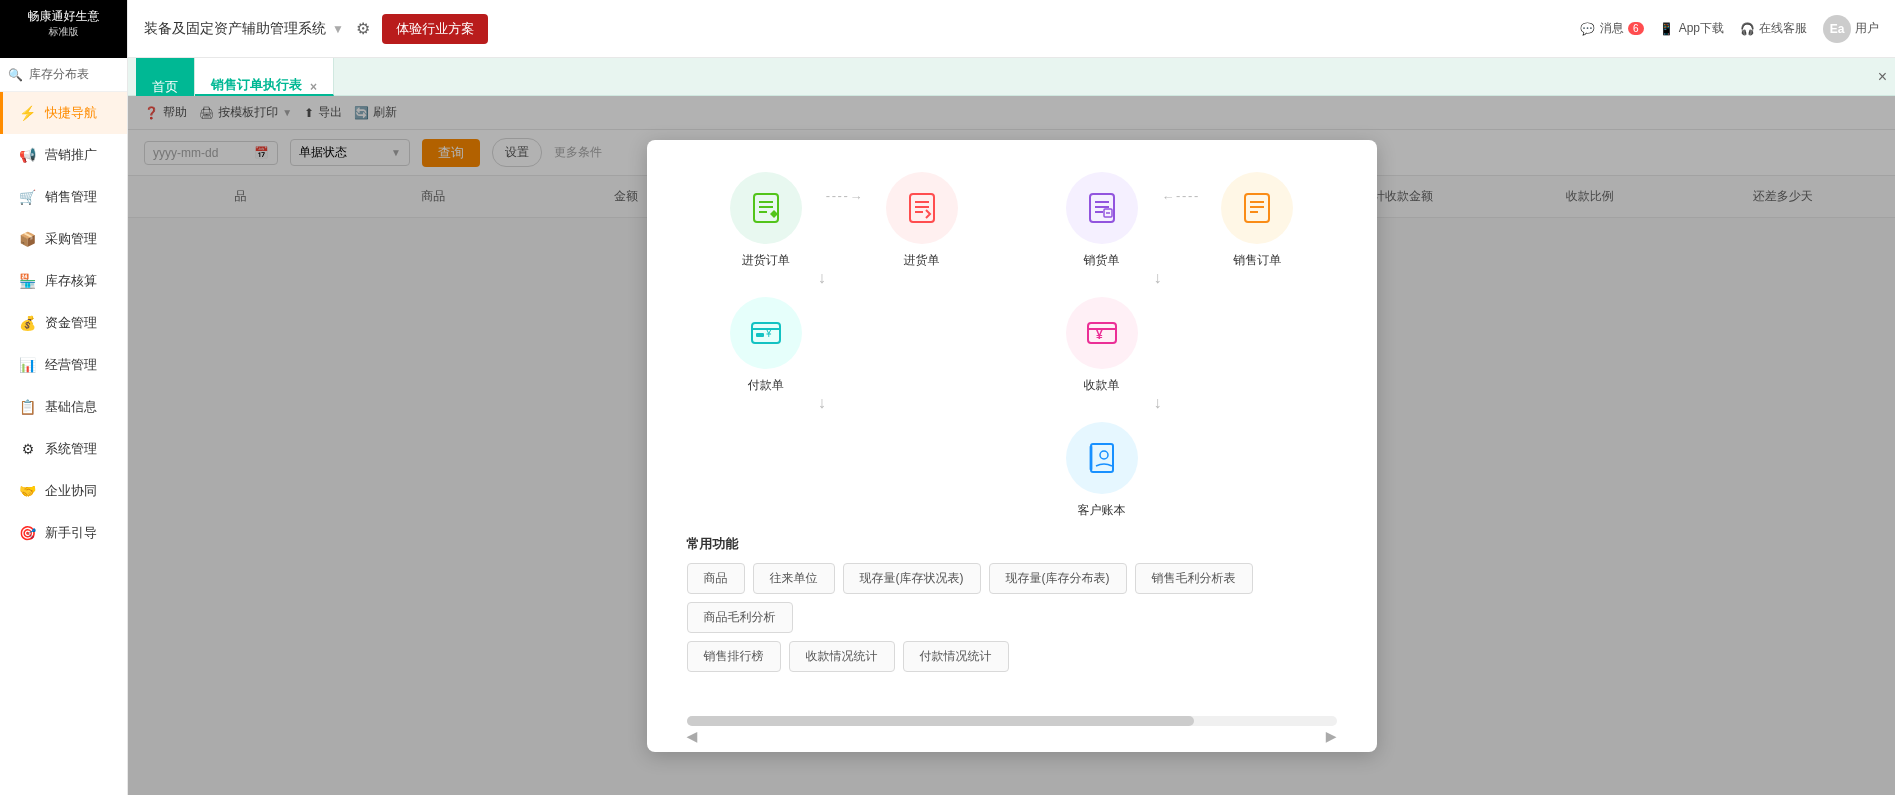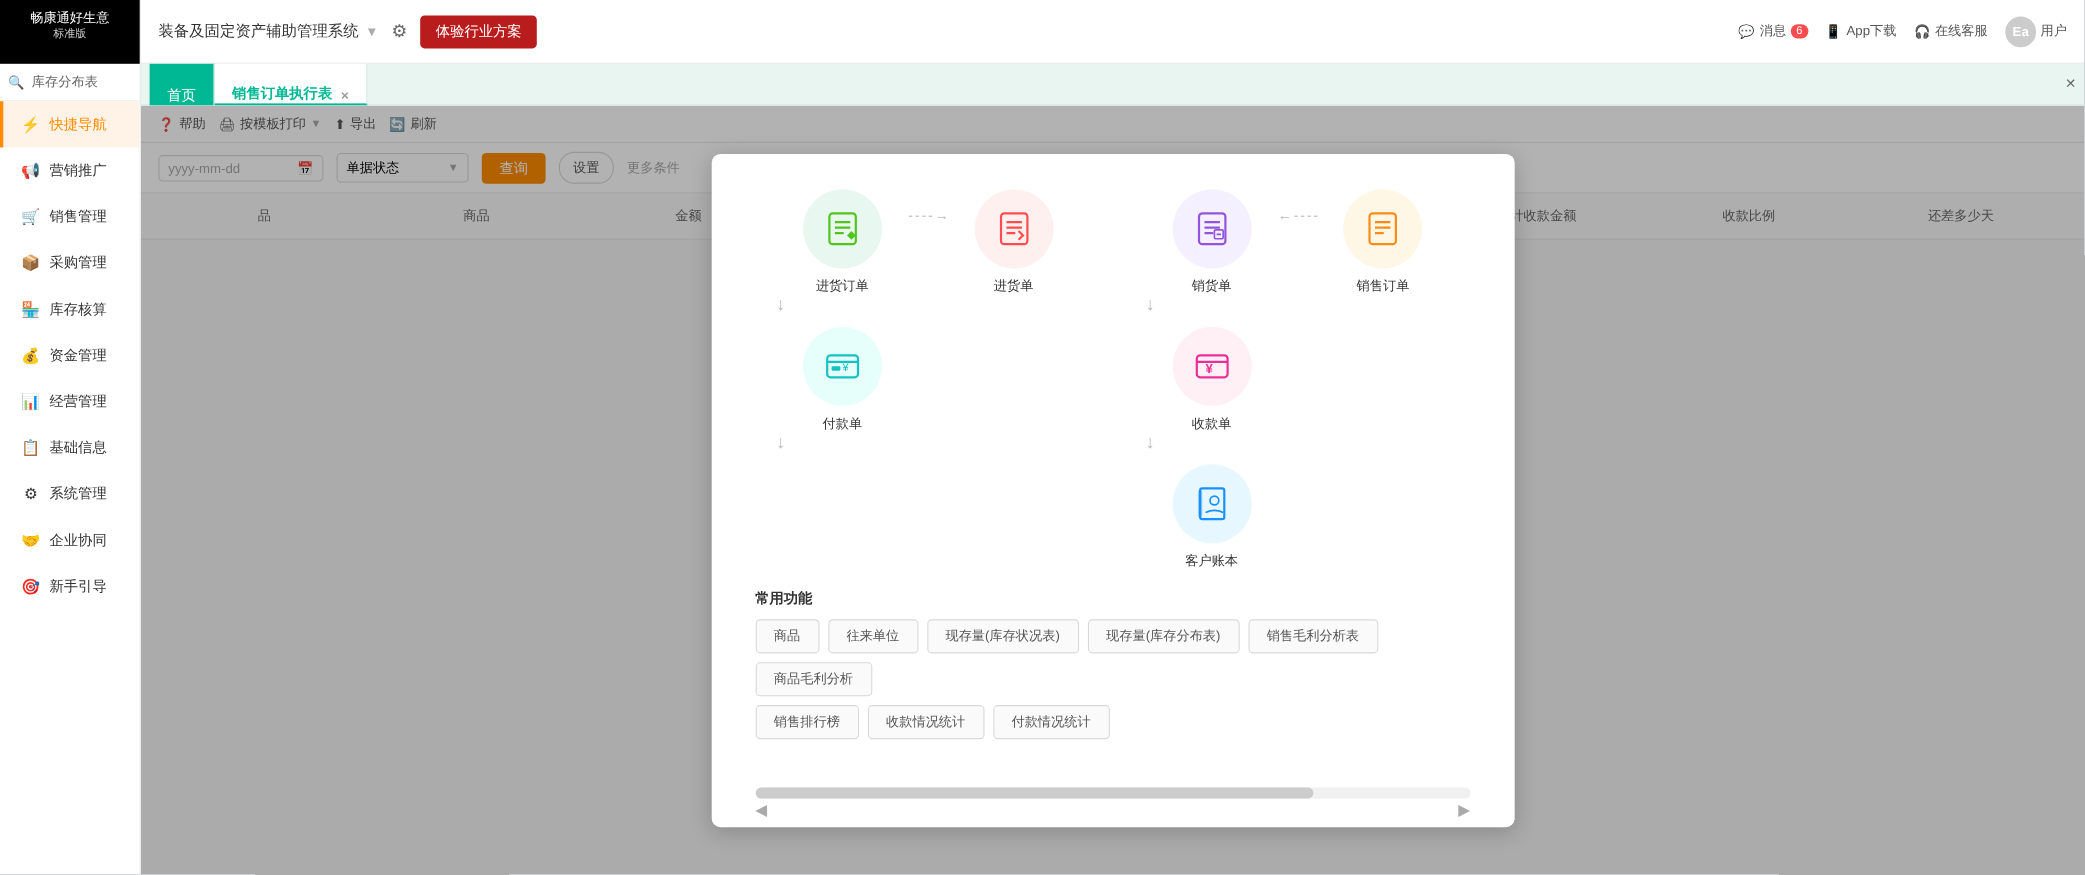--- a/index.html
+++ b/index.html
@@ -40,21 +40,21 @@
 
     
     .content-area { flex: 1; position: relative; overflow: hidden; background: #f5f5f5; }
 
     
     .content-toolbar { background: #fff; padding: 8px 16px; display: flex; align-items: center; gap: 12px; border-bottom: 1px solid #e8e8e8; }
     .toolbar-btn { display: flex; align-items: center; gap: 4px; color: #555; cursor: pointer; font-size: 12px; }
 
     
     .filter-bar { background: #fff; padding: 8px 16px; display: flex; align-items: center; gap: 12px; border-bottom: 1px solid #e8e8e8; flex-wrap: wrap; }
-    .filter-input { border: 1px solid #d9d9d9; border-radius: 4px; padding: 4px 8px; font-size: 12px; width: 150px; color: #aaa; display: flex; align-items: center; gap: 4px; }
+    .filter-input { border: 1px solid #d9d9d9; border-radius: 4px; padding: 4px 8px; font-size: 12px; width: 134px; color: #aaa; display: flex; align-items: center; gap: 4px; }
     .filter-select { border: 1px solid #d9d9d9; border-radius: 4px; padding: 4px 8px; font-size: 12px; width: 120px; display: flex; align-items: center; justify-content: space-between; }
     .filter-query-btn { background: #ff8c00; color: #fff; border: none; padding: 5px 16px; border-radius: 4px; cursor: pointer; font-size: 13px; }
     .filter-setting-btn { background: #fff; border: 1px solid #d9d9d9; color: #555; padding: 5px 12px; border-radius: 14px; cursor: pointer; font-size: 12px; }
 
     
     .table-header { background: #fafafa; display: flex; padding: 8px 16px; border-bottom: 1px solid #e8e8e8; font-size: 12px; color: #666; }
     .th-cell { flex: 1; text-align: center; padding: 4px; }
 
     
     .no-data { display: flex; align-items: center; justify-content: center; padding: 60px; color: #aaa; font-size: 13px; }
@@ -70,21 +70,21 @@
     .flow-circle { width: 72px; height: 72px; border-radius: 50%; display: flex; align-items: center; justify-content: center; font-size: 28px; }
     .flow-circle.green { background: #e8f8f0; color: #52c41a; }
     .flow-circle.red { background: #fff0f0; color: #ff4d4f; }
     .flow-circle.purple { background: #f5f0ff; color: #9254de; }
     .flow-circle.orange { background: #fff7e6; color: #fa8c16; }
     .flow-circle.blue-green { background: #e6fffb; color: #13c2c2; }
     .flow-circle.pink { background: #fff0f6; color: #eb2f96; }
     .flow-circle.blue { background: #e6f7ff; color: #1890ff; }
     .flow-label { font-size: 12px; color: #333; text-align: center; }
     .flow-arrow-v { display: flex; justify-content: center; color: #bbb; font-size: 16px; margin: 0 0 8px 0; height: 20px; }
-    .flow-col { display: flex; flex-direction: column; align-items: flex-start; }
+    .flow-col { display: flex; flex-direction: column; align-items: flex-end; }
 
     
     .common-section { margin-top: 16px; }
     .common-title { font-size: 13px; color: #333; margin-bottom: 10px; font-weight: bold; }
     .common-btns-row { display: flex; flex-wrap: wrap; gap: 8px; margin-bottom: 8px; }
     .common-btn { border: 1px solid #d9d9d9; background: #fafafa; padding: 6px 16px; border-radius: 4px; font-size: 12px; color: #555; cursor: pointer; }
 
     
   </style>
 </head>

